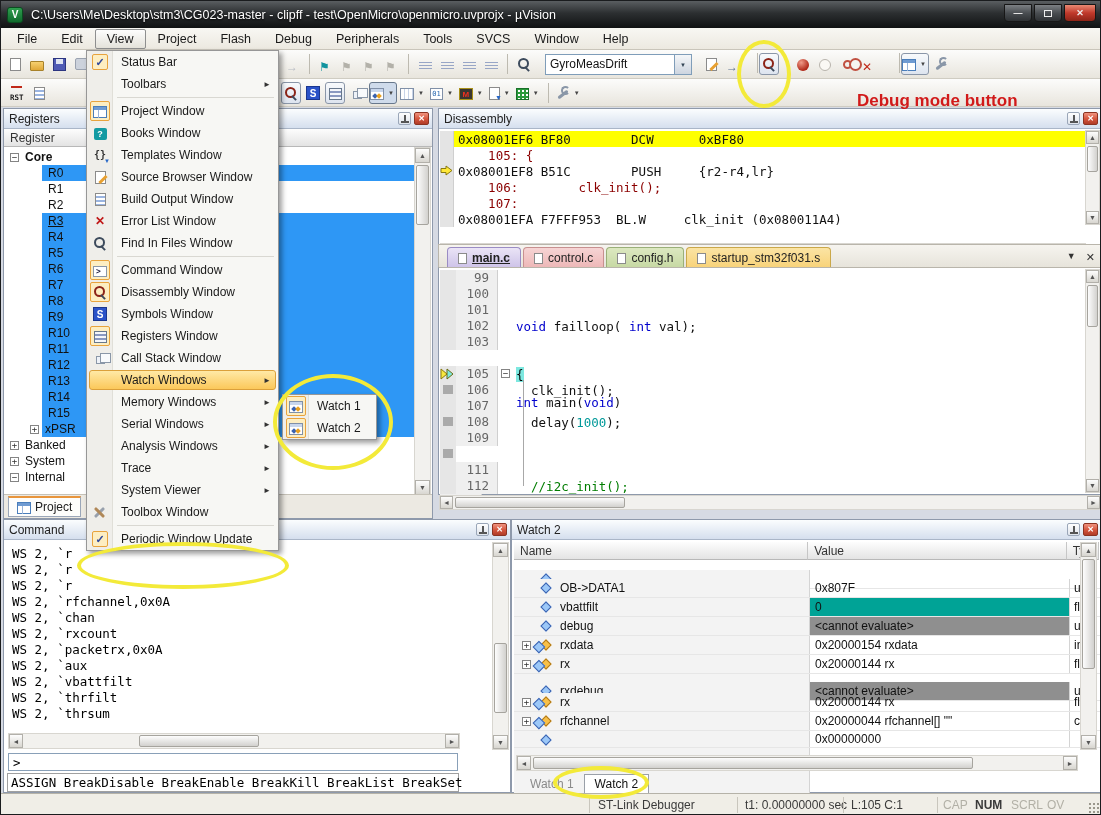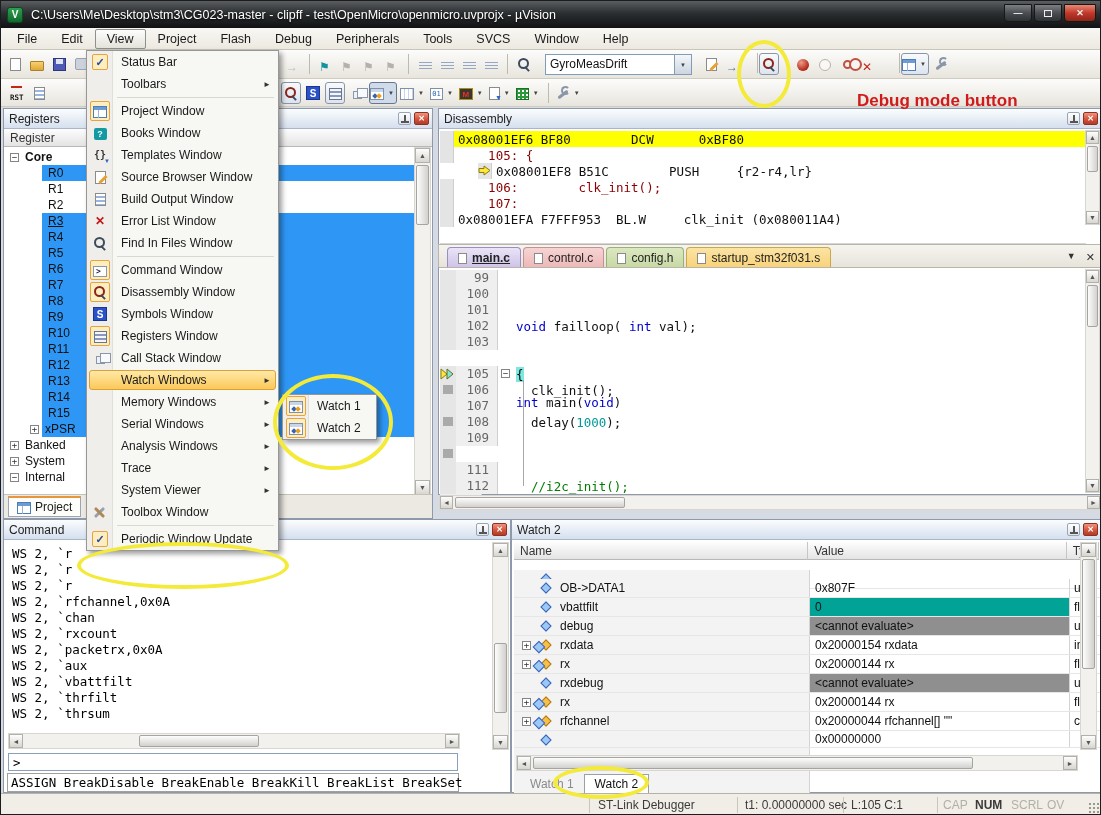--- a/index.html
+++ b/index.html
@@ -494,21 +494,21 @@
   <div class="panel" id="disasm" style="left:437px;top:107px;width:664px;height:152px">
     <div class="phead"><span>Disassembly</span>
       <div class="pbtns">
         <div class="pinbtn"></div>
         <div class="xbtn">✕</div>
       </div>
     </div>
     <div id="dlines">
         <div class="dline cur-yellow" style="top: 22px; width: 646px;"><span class="dgut"></span><span class="dtext mono">0x08001EF6 BF80        DCW      0xBF80</span></div>
         <div class="dline" style="top: 38px; width: 646px;"><span class="dgut"></span><span class="dtext mono src-red">    105: {</span></div>
-        <div class="dline" style="top: 54px; width: 646px; padding-left: 38px;"><span class="dgut"><svg width="13" height="11" style="position:absolute;left:0;top:2px">
+        <div class="dline" style="top: 54px; width: 646px;"><span class="dgut"><svg width="13" height="11" style="position:absolute;left:0;top:2px">
               <path d="M1 3.5 h5 V1 l6 4.5 L6 10 V7.5 H1 Z" fill="#ffe838" stroke="#8a7a10"></path>
             </svg></span><span class="dtext mono">0x08001EF8 B51C        PUSH     {r2-r4,lr}</span></div>
         <div class="dline" style="top: 70px; width: 646px;"><span class="dgut"></span><span class="dtext mono src-red">    106:        clk_init();</span></div>
         <div class="dline" style="top: 86px; width: 646px;"><span class="dgut"></span><span class="dtext mono src-red">    107:</span></div>
         <div class="dline" style="top: 102px; width: 646px;"><span class="dgut"></span><span class="dtext mono">0x08001EFA F7FFF953  BL.W     clk_init (0x080011A4)</span></div>
       </div>
     <div class="sbv" style="right:1px;top:21px;width:15px;height:95px">
       <div class="arr" style="left:0;top:0;width:13px;height:13px">▲</div>
       <div class="thumb" style="left:1px;top:15px;width:11px;height:26px"></div>
       <div class="arr" style="left:0;bottom:0;width:13px;height:13px">▼</div>
@@ -668,21 +668,21 @@
         </div>
         <div class="wrow" style="top: 135px; width: 587px;">
           <div class="wname">
             <span class="expbox wexp">+</span>
             <span class="wdia multi"></span>
             <span class="wtext">rx</span>
           </div>
           <div class="wval">0x20000144 rx</div>
           <div class="wtyp">fl</div>
         </div>
-        <div class="wrow" style="top: 154px; width: 587px;">
+        <div class="wrow" style="top: 162px; width: 587px;">
           <div class="wname">
             <span class="wdia"></span>
             <span class="wtext">rxdebug</span>
           </div>
           <div class="wval gray">&lt;cannot evaluate&gt;</div>
           <div class="wtyp">u</div>
         </div>
         <div class="wrow" style="top: 173px; width: 587px;">
           <div class="wname">
             <span class="expbox wexp">+</span>

